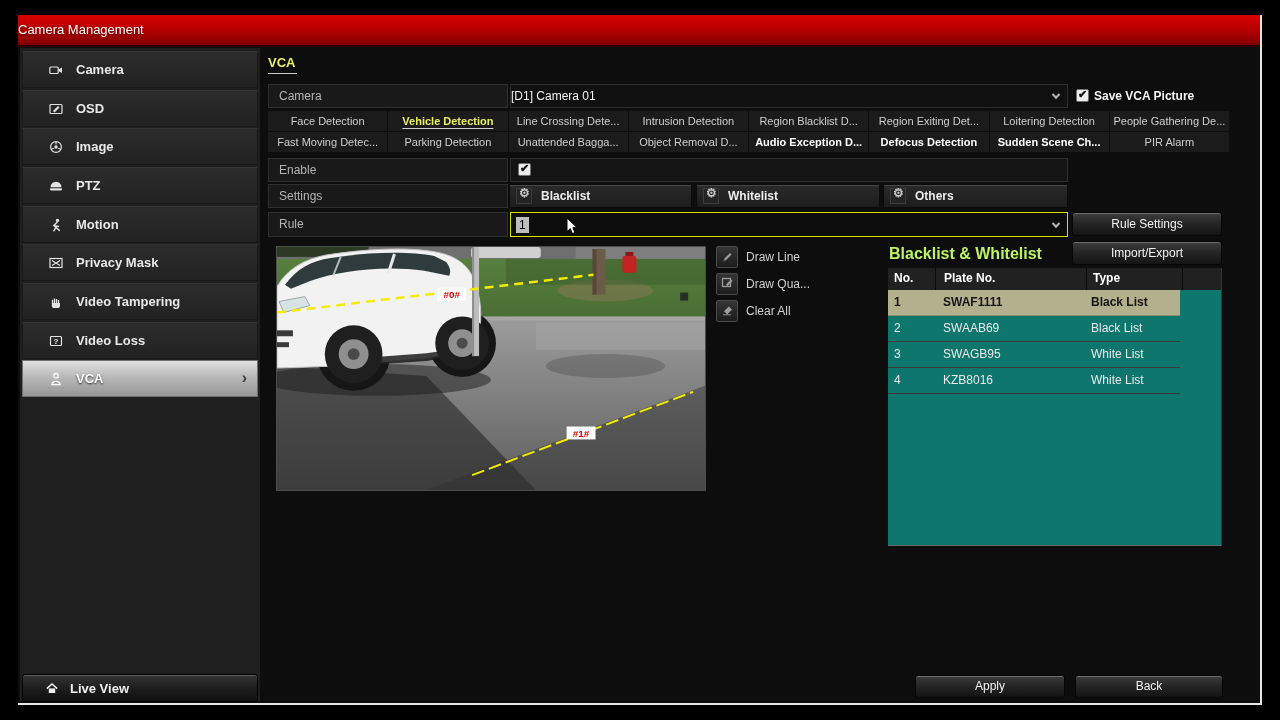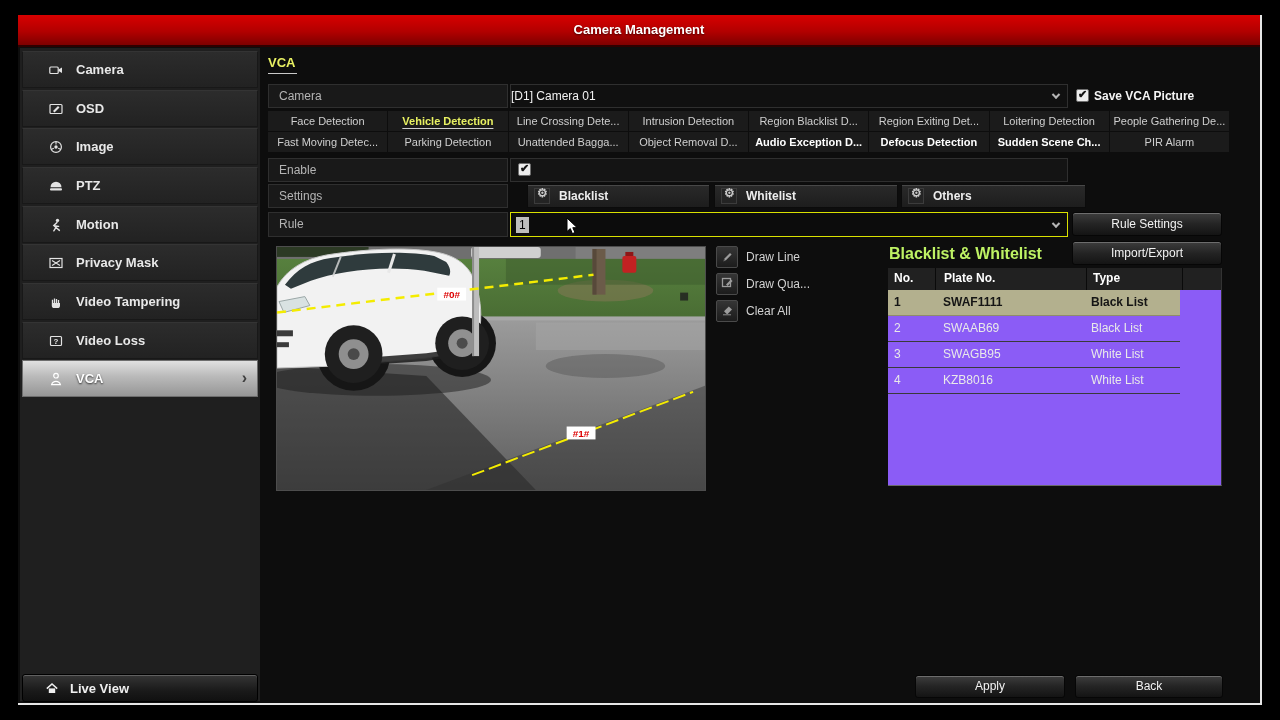--- a/index.html
+++ b/index.html
@@ -4,21 +4,21 @@
 <style>
   html,body{margin:0;padding:0;background:#000;}
   *{box-sizing:border-box;font-family:"Liberation Sans",sans-serif;}
   .stage{position:relative;width:1280px;height:720px;background:#000;overflow:hidden;}
   .window{position:absolute;left:18px;top:15px;width:1244px;height:690px;background:#0d0d0d;
           border-right:2px solid #e6e6e6;border-bottom:2px solid #e6e6e6;}
   
   .titlebar{position:absolute;left:0;top:0;width:100%;height:32px;
             background:linear-gradient(#d80000,#b20000 55%,#7e0000);
             border-bottom:2px solid #2e0000;
-            color:#fff;font-size:13px;font-weight:700;text-align:center;line-height:30px;
+            color:#fff;font-size:13px;font-weight:400;text-align:left;line-height:30px;
             text-shadow:0 1px 2px rgba(0,0,0,.6);}
   
   .sidebar{position:absolute;left:2px;top:33px;width:240px;height:653px;background:#1f1f1f;}
   .side-item{position:absolute;left:2px;width:236px;height:37px;display:flex;align-items:center;
              padding-left:26px;gap:11px;color:#e8e8e8;font-size:13px;font-weight:600;
              background:linear-gradient(#2c2c2c,#222);border:1px solid #181818;border-top-color:#343434;cursor:pointer;}
   .side-item.sel{background:linear-gradient(#e0e0e0,#b9b9b9 45%,#969696);color:#fff;
              text-shadow:0 1px 2px rgba(0,0,0,.75);border-color:#6d6d6d;}
   .si-icon{width:16px;height:14px;display:inline-flex;align-items:center;}
   .sel-chev::before{content:"\203A";position:absolute;right:10px;top:50%;transform:translateY(-56%);
@@ -43,21 +43,21 @@
   
   .tabs{position:absolute;left:250px;top:96px;width:961px;display:grid;
         grid-template-columns:repeat(8,1fr);grid-auto-rows:20px;gap:1px;}
   .tab{background:#1b1b1b;color:#cfcfcf;font-size:11px;line-height:20px;text-align:center;
        white-space:nowrap;overflow:hidden;cursor:pointer;}
   .tab.bold{color:#fff;font-weight:700;}
   .tab.sel{color:#e8f161;font-weight:700;text-decoration:underline;text-decoration-color:#cfcfcf;text-underline-offset:3px;}
   
   .set-btn{position:absolute;height:24px;display:flex;align-items:center;padding-left:6px;gap:9px;
            background:linear-gradient(#2a2a2a,#1d1d1d);border:1px solid #0b0b0b;
-           box-shadow:inset 0 1px 0 rgba(255,255,255,.14);color:#ededed;font-size:12px;font-weight:600;cursor:pointer;margin-left:18px;}
+           box-shadow:inset 0 1px 0 rgba(255,255,255,.14);color:#ededed;font-size:12px;font-weight:600;cursor:pointer;}
   .gear{width:16px;height:16px;background:#242424;border:1px solid #3c3c3c;position:relative;}
   .gear::before{content:"\2699";position:absolute;left:2px;top:-3px;color:#c9c9c9;font-size:12px;}
   
   .rule-select{position:absolute;left:492px;top:197px;width:558px;height:25px;background:#0c0c0c;
                border:1px solid #d9e000;cursor:pointer;}
   .rule-val{position:absolute;left:5px;top:4px;background:#bdbdbd;color:#000;font-size:12px;
             line-height:16px;padding:0 3px;}
   
   .btn{position:absolute;background:linear-gradient(#3d3d3d,#242424 50%,#141414);border:1px solid #060606;
        border-radius:3px;box-shadow:inset 0 1px 0 rgba(255,255,255,.25);color:#f2f2f2;
@@ -66,21 +66,21 @@
   .tool-btn{position:absolute;left:698px;width:22px;height:22px;border-radius:2px;
             background:linear-gradient(#353535,#1c1c1c);border:1px solid #4a4a4a;
             display:flex;align-items:center;justify-content:center;cursor:pointer;}
   .tool-lbl{position:absolute;left:728px;height:22px;line-height:22px;color:#d2d2d2;font-size:12px;}
   
   .preview{position:absolute;left:258px;top:231px;width:430px;height:245px;border:1px solid #4d4d4d;
            background:#222;cursor:crosshair;}
   .preview svg{display:block;}
   
   .list-title{position:absolute;left:871px;top:230px;color:#bef264;font-size:16px;font-weight:700;}
-  .ptable{position:absolute;left:870px;top:253px;width:334px;height:218px;background:#8b5cf6;
+  .ptable{position:absolute;left:870px;top:253px;width:334px;height:278px;background:#0f766e;
           border-bottom:1px solid #6a6a6a;border-right:1px solid #333;}
   .phead{display:flex;height:22px;background:#0a0a0a;gap:1px;}
   .phc{background:#212121;color:#fff;font-weight:700;font-size:12px;line-height:21px;}
   .c1{width:47px;padding-left:6px;}
   .c2{width:150px;padding-left:8px;}
   .c3{width:95px;padding-left:6px;}
   .c4{flex:1;}
   .trow{display:flex;width:292px;height:26px;border-bottom:1px solid #3a3a3a;
         color:#e9e9e9;font-size:12px;line-height:25px;cursor:pointer;}
   .trow.sel{background:#b3b08e;color:#151515;font-weight:600;border-bottom-color:#8f8c6d;}

